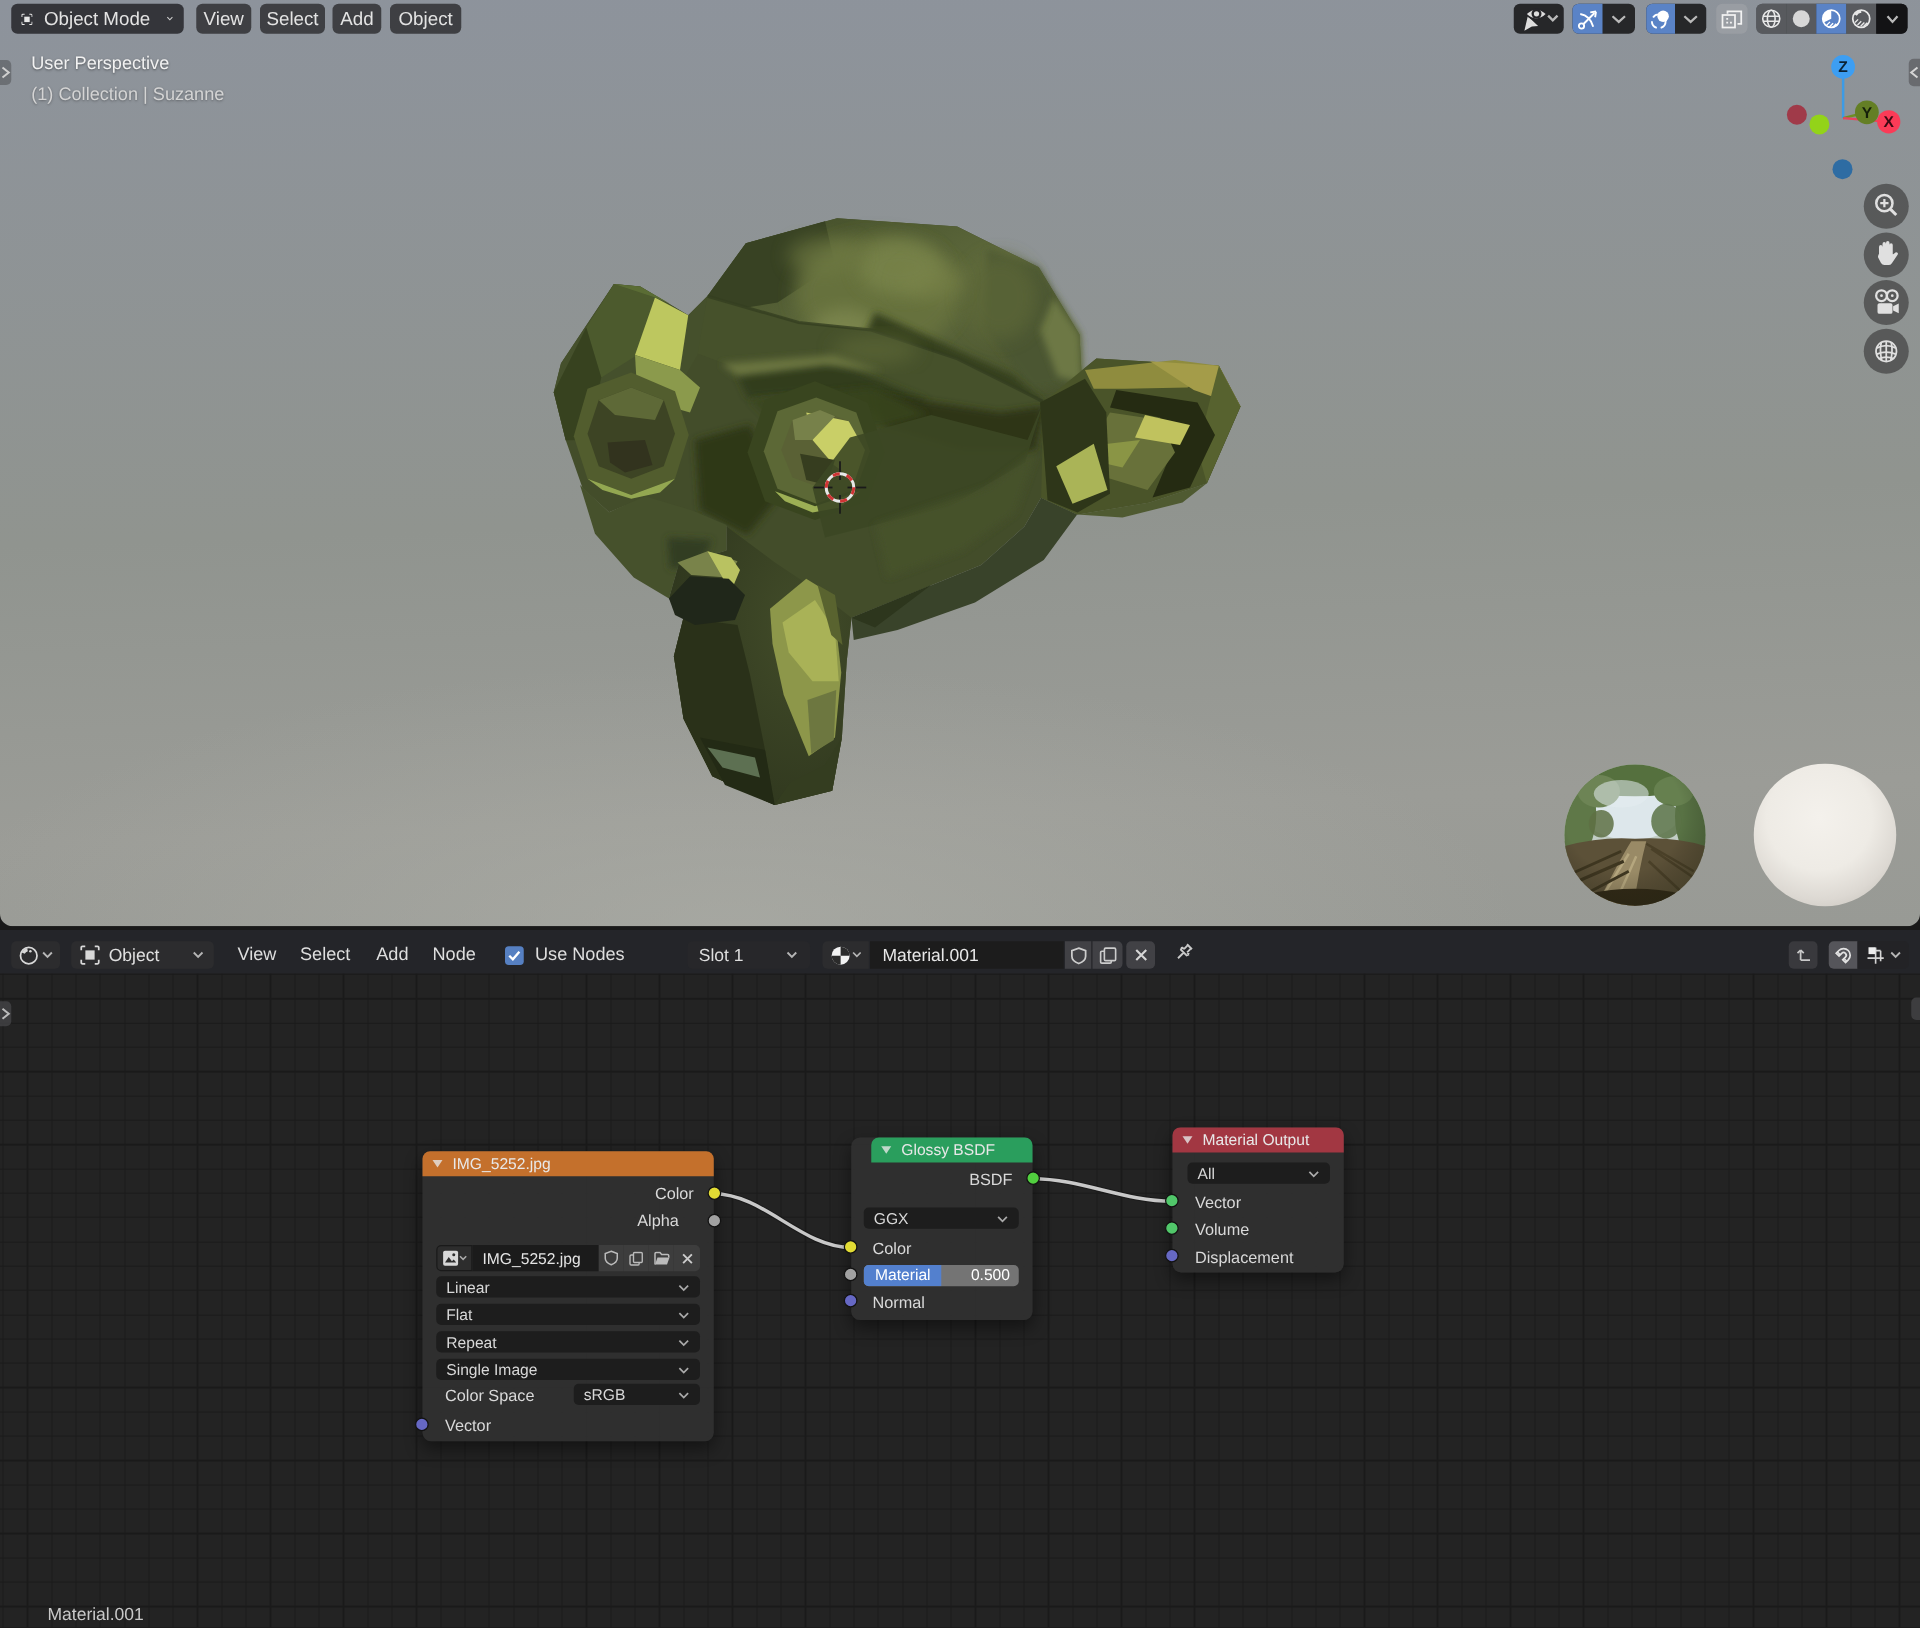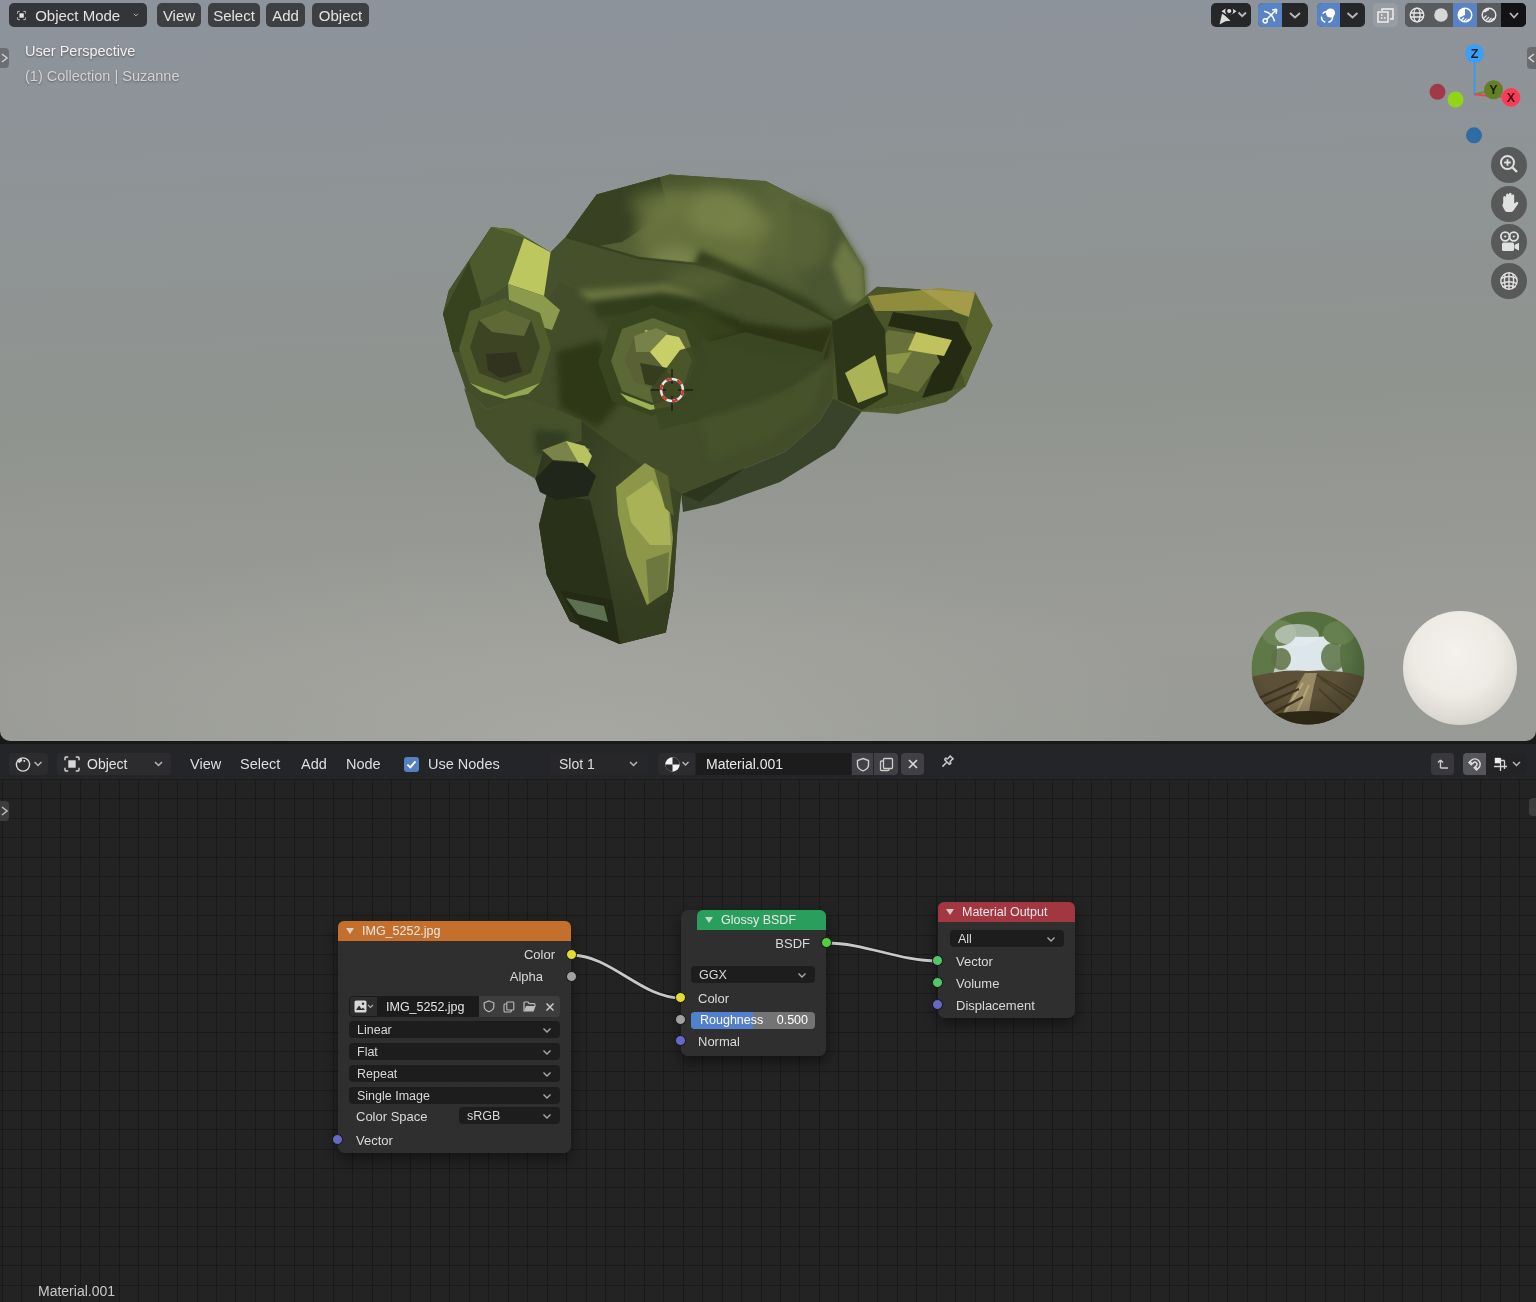--- a/index.html
+++ b/index.html
@@ -531,21 +531,21 @@
   <div class="node" style="left:681px; top:131px; width:145px; height:146px;">
     <div class="nhead" style="background:#2a9e5d;margin-left:16px;"><span class="tri"></span>Glossy BSDF</div>
     <div style="position:absolute; right:16px; top:26px; font-size:13px;margin-left:29px;">BSDF</div>
     <div class="ndrop" style="left:10px; top:56px; width:124px;">GGX<span class="chev"><svg width="10" height="7" viewBox="0 0 10 7">
             <path d="M1.5 1.5 L5 5 L8.5 1.5" stroke="#aaa" stroke-width="1.4" fill="none"></path>
           </svg></span></div>
     <div style="position:absolute; left:17px; top:81px; font-size:13px;">Color</div>
 
     <div style="position:absolute; left:10px; top:102px; width:124px; height:17px; border-radius:4px; overflow:hidden; background:#747474; font-size:12.5px;">
       <div style="position:absolute; left:0; top:0; width:62px; height:17px; background:#5380ce;"></div>
-      <div style="position:absolute; left:9px; top:1px; color:#fff;">Roughness</div>
+      <div style="position:absolute; left:9px; top:1px; color:#fff;">Material</div>
       <div style="position:absolute; right:7px; top:1px; color:#fff;">0.500</div>
     </div>
     <div style="position:absolute; left:17px; top:124px; font-size:13px;">Normal</div>
     <div class="sock" style="right:-6px; top:27px; background:#51cf3f;"></div>
     <div class="sock" style="left:-6px; top:82px; background:#e1db34;"></div>
     <div class="sock" style="left:-6px; top:104px; background:#a1a1a1;"></div>
     <div class="sock" style="left:-6px; top:125px; background:#6668c4;"></div>
   </div>
 
   <div class="node" style="left:938px; top:123px; width:137px; height:116px;">

